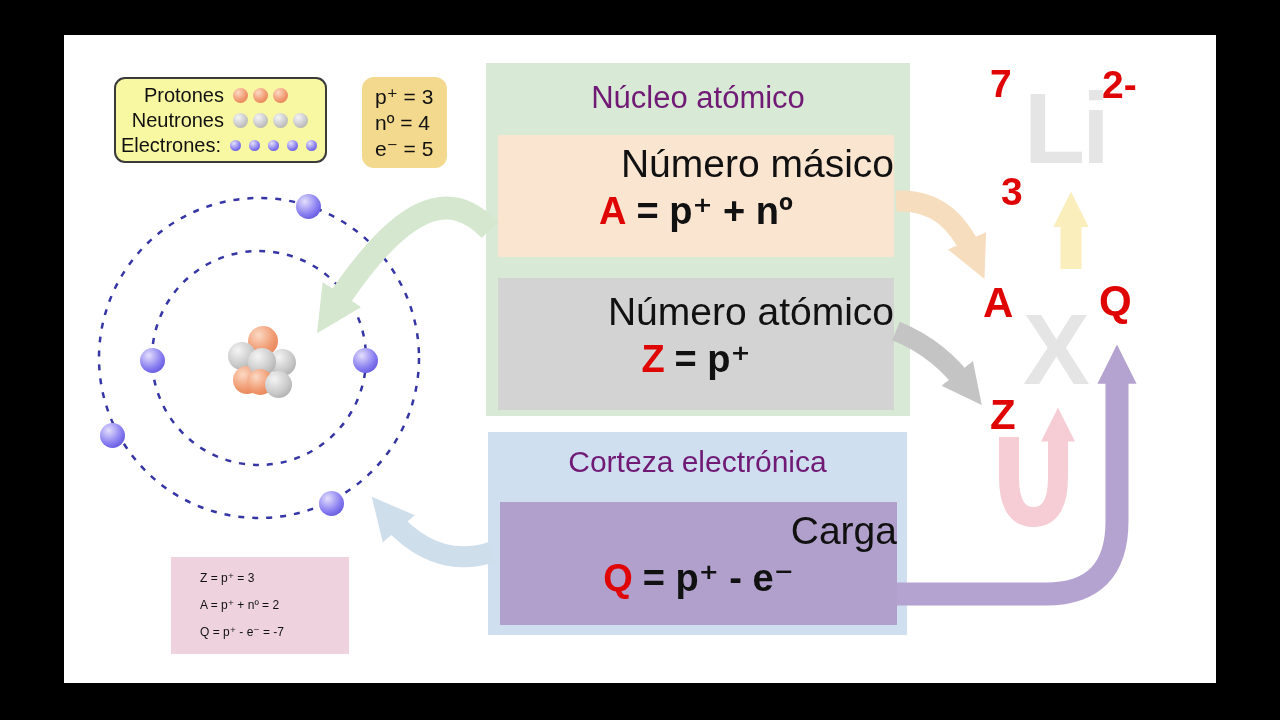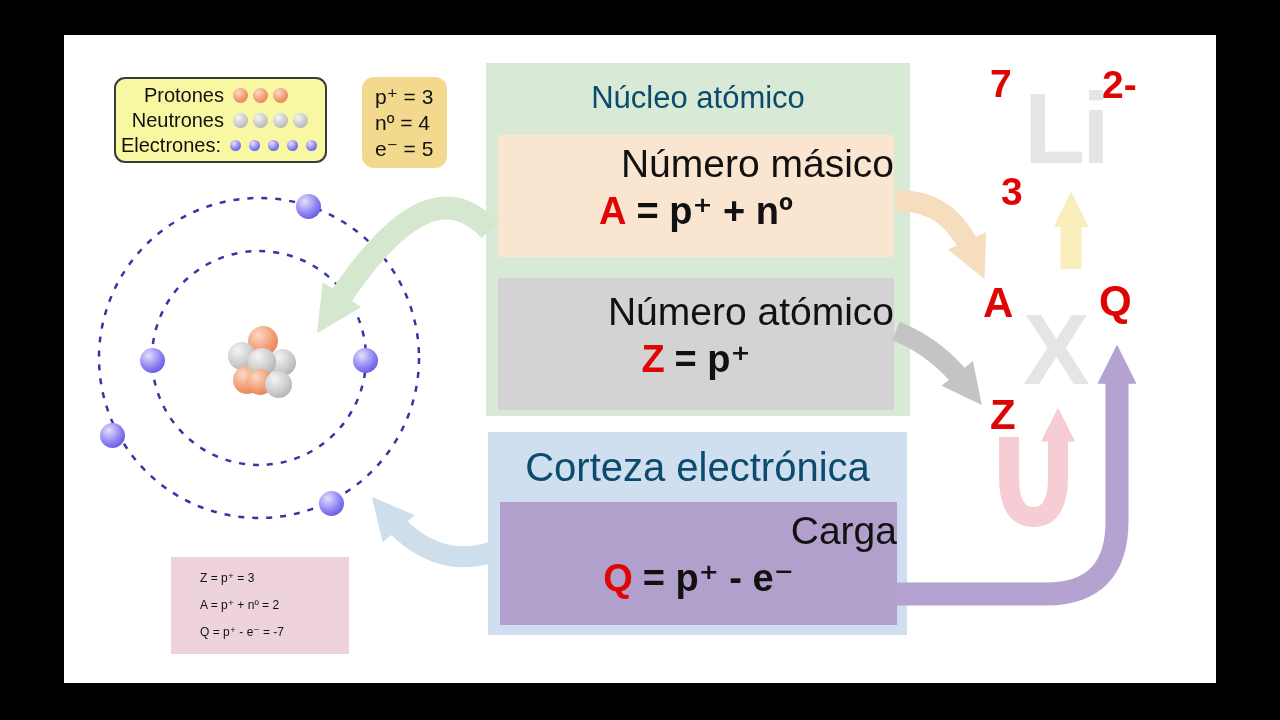--- a/index.html
+++ b/index.html
@@ -24,32 +24,32 @@
   .ball.neutron{width:15px;height:15px;background:radial-gradient(circle at 35% 30%,#f4f4f4,#c9c9c9 55%,#a3a3a3);}
   .ball.electron{width:11px;height:11px;background:radial-gradient(circle at 35% 30%,#e6e2fc,#8a7ff0 55%,#4b3fd0);}
   .balls.e{gap:8px;}
 
   
   #counts{left:362px;top:77px;width:85px;height:91px;background:#f3d98e;z-index:2;
     box-sizing:border-box;padding:7px 0 0 13px;font-size:21px;line-height:26px;border-radius:12px;}
 
   
   #nucleus-sec{left:486px;top:63px;width:424px;height:353px;background:#d8e9d6;z-index:2;}
-  .sec-title{text-align:center;font-size:31px;color:#0c4a6e;}
+  .sec-title{text-align:center;font-size:31px;color:#701a75;}
   #nucleus-sec .sec-title{padding-top:17px;}
   .inner-box{position:absolute;text-align:center;}
   #mass-box{left:12px;top:72px;width:396px;height:122px;background:#fae5d1;}
   #atomic-box{left:12px;top:215px;width:396px;height:132px;background:#d3d3d3;}
   .inner-title{font-size:39px;margin-top:7px;text-align:right;}
   #atomic-box .inner-title{margin-top:12px;}
   .formula{font-size:38px;font-weight:bold;margin-top:3px;}
   .formula .lhs{color:#e00505;margin-right:10px;}
 
   #shell-sec{left:488px;top:432px;width:419px;height:203px;background:#cfdff0;z-index:2;}
-  #shell-sec .sec-title{padding-top:13px;font-size:40px;}
+  #shell-sec .sec-title{padding-top:13px;font-size:30px;}
   #charge-box{left:12px;top:70px;width:397px;height:123px;background:#b1a0cc;}
 
   
   #example{left:171px;top:557px;width:178px;height:97px;background:#eed3de;z-index:2;
     box-sizing:border-box;padding:8px 0 0 29px;font-size:12px;line-height:27px;}
 
   
   .sphere{position:absolute;border-radius:50%;z-index:3;}
   .sphere.e{width:25px;height:25px;background:radial-gradient(circle at 35% 30%,#e3dffc,#877cf0 55%,#4a3ecf);}
   .sphere.p{background:radial-gradient(circle at 35% 30%,#fcd9c4,#f0996f 55%,#e2764b);}

